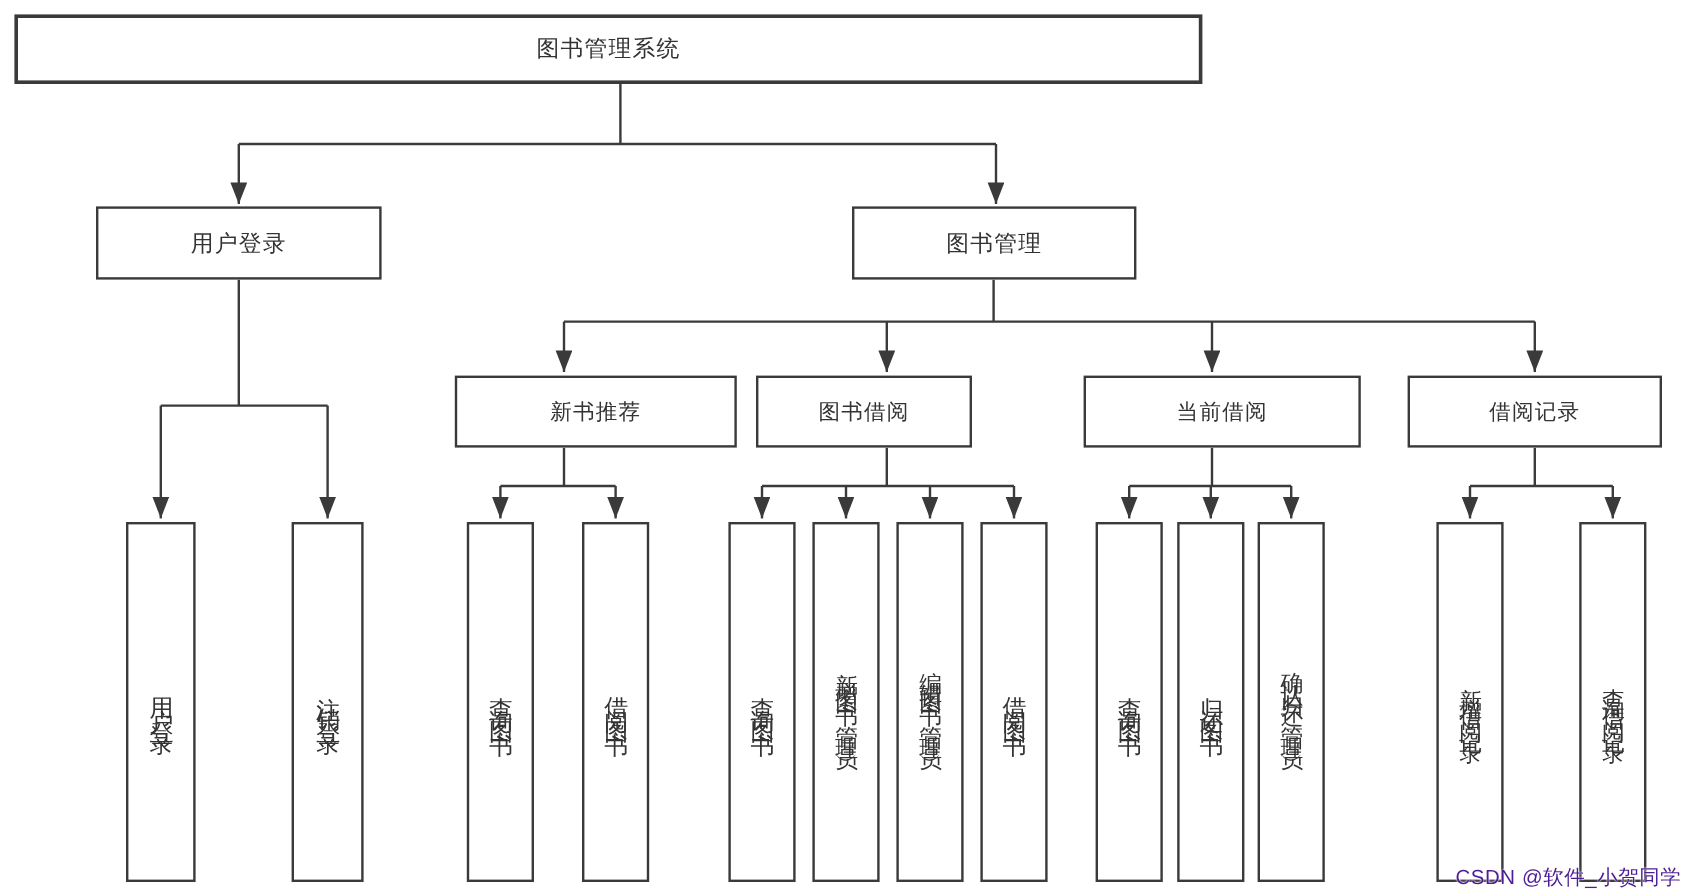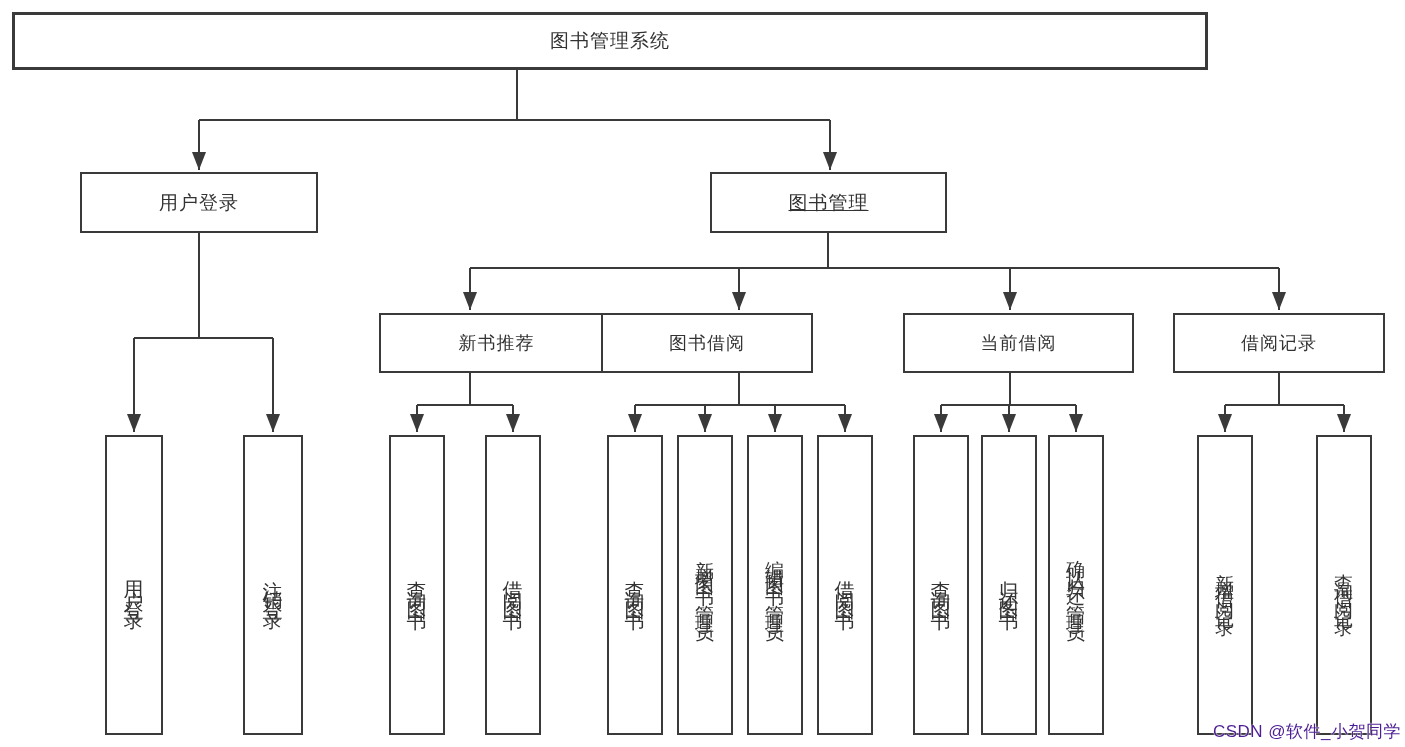--- a/index.html
+++ b/index.html
@@ -28,21 +28,21 @@
     border: 2px solid #3a3a3a;
     background: #ffffff;
     display: flex;
     align-items: center;
     justify-content: center;
     z-index: 2;
     font-size: 19px;
     letter-spacing: 1px;
     color: #333333;
   }
-  .node.root   { left: 12px;  top: 12px;  width: 1196px; height: 58px; border-width: 3px; text-align: right; }
+  .node.root   { left: 12px;  top: 12px;  width: 990px; height: 58px; border-width: 3px; text-align: right; }
   .node.lvl2   { top: 172px;  height: 61px; }
   .node.lvl3   { top: 313px;  height: 60px; font-size: 18px; }
   .leaf {
     position: absolute;
     box-sizing: border-box;
     border: 2px solid #3a3a3a;
     background: #ffffff;
     top: 435px;
     height: 300px;
     z-index: 2;
@@ -52,23 +52,23 @@
     writing-mode: vertical-lr;
     text-orientation: mixed;
     font-size: 20px;
     line-height: 1;
     letter-spacing: 10px;
     color: #333333;
     overflow: hidden;
   }
   .leaf.long { letter-spacing: 9px; font-size: 19px; }
   #b-user-login      { left: 80px;  width: 238px; }
-  #b-book-mgmt       { left: 710px; width: 237px; text-decoration: underline; }
+  #b-book-mgmt       { left: 710px; width: 237px; }
   #b-new-book        { left: 379px; width: 235px; }
-  #b-book-borrow     { left: 601px; width: 212px; }
+  #b-book-borrow     { left: 630px; width: 180px; }
   #b-current-borrow  { left: 903px; width: 231px; }
   #b-borrow-records  { left: 1173px; width: 212px; text-align: right; }
   #leaf-a1 { left: 105px;  width: 58px; }
   #leaf-a2 { left: 243px;  width: 60px; }
   #leaf-b1 { left: 389px;  width: 56px; }
   #leaf-b2 { left: 485px;  width: 56px; }
   #leaf-c1 { left: 607px;  width: 56px; }
   #leaf-c2 { left: 677px;  width: 56px; }
   #leaf-c3 { left: 747px;  width: 56px; }
   #leaf-c4 { left: 817px;  width: 56px; }

